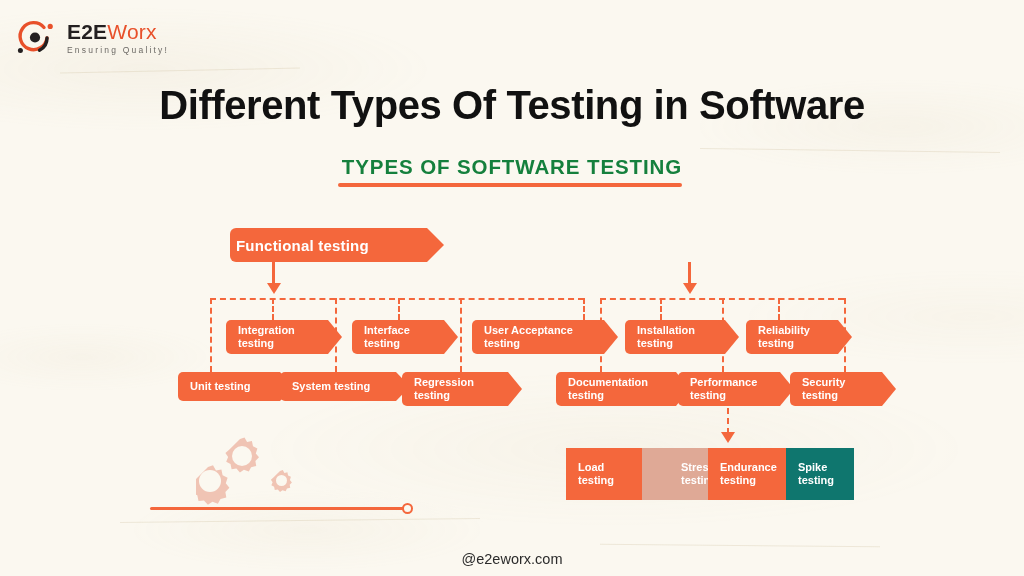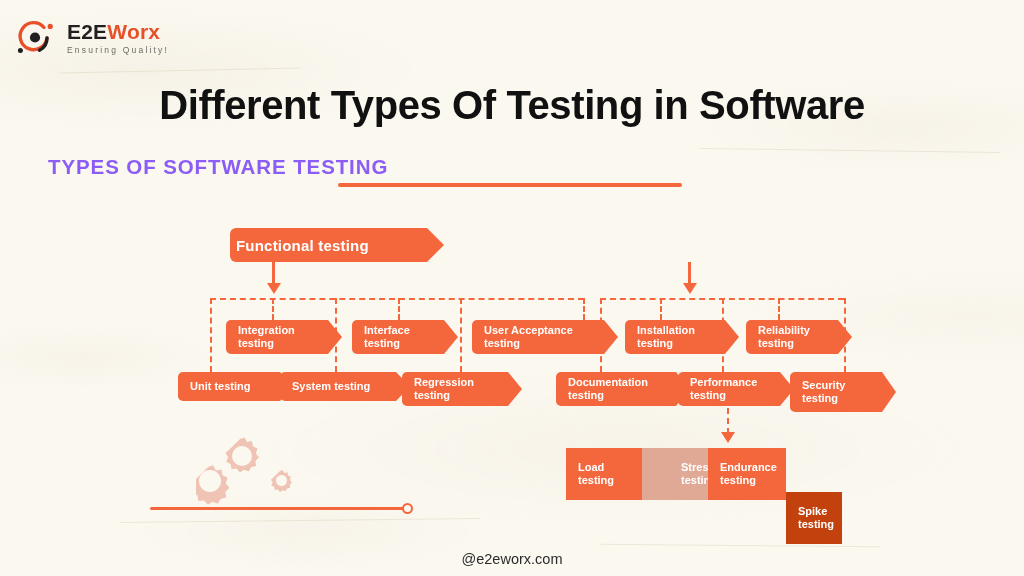--- a/index.html
+++ b/index.html
@@ -20,30 +20,30 @@
       radial-gradient(ellipse 200px 50px at 8%  62%, rgba(196,178,140,.12), transparent 70%),
       radial-gradient(ellipse 340px 70px at 95% 55%, rgba(196,178,140,.10), transparent 70%);
   }
   .scratch{position:absolute;background:rgba(190,172,132,.22);height:1px;pointer-events:none;}
 
   
   .logo{position:absolute;left:14px;top:18px;display:flex;align-items:center;gap:9px;}
   .logo-mark{position:relative;width:44px;height:40px;}
   .logo-text{line-height:1;}
   .logo-main{font-size:21px;font-weight:700;letter-spacing:.2px;color:#231f20;}
-  .logo-main .worx{color:#e8502a;font-weight:700;}
+  .logo-main .worx{color:#e8502a;font-weight:400;}
   .logo-sub{font-size:8.5px;letter-spacing:2.2px;color:#6d6a66;margin-top:4px;}
 
   
   .title{position:absolute;left:0;right:0;top:83px;text-align:center;
     font-size:40px;font-weight:700;color:#111;letter-spacing:-.4px;}
 
   
-  .subtitle{position:absolute;left:0;right:0;top:155px;text-align:left;
-    font-size:20.5px;font-weight:700;color:#8b5cf6;letter-spacing:.9px;padding-left:48px;}
+  .subtitle{position:absolute;left:0;right:0;top:155px;text-align:center;
+    font-size:20.5px;font-weight:700;color:#15803d;letter-spacing:.9px;}
   .subtitle-rule{position:absolute;left:338px;top:183px;width:344px;height:4px;
     background:#f4673c;border-radius:2px;}
 
   
   .banner{position:absolute;height:34px;background:#f4673c;color:#fff;
     display:flex;align-items:center;font-size:15px;font-weight:700;
     padding-left:6px;letter-spacing:.2px;
     border-top-left-radius:6px;border-bottom-left-radius:6px;
     -webkit-clip-path:polygon(0 0, calc(100% - 17px) 0, 100% 50%, calc(100% - 17px) 100%, 0 100%);
     clip-path:polygon(0 0, calc(100% - 17px) 0, 100% 50%, calc(100% - 17px) 100%, 0 100%);}
@@ -159,38 +159,38 @@
   <div class="chip" style="left:746px;top:320px;width:72px;height:34px;">
     <span>Reliability testing</span>
   </div>
 
   <div class="chip" style="left:556px;top:372px;width:100px;height:34px;">
     <span>Documentation testing</span>
   </div>
   <div class="chip" style="left:678px;top:372px;width:82px;height:34px;">
     <span>Performance testing</span>
   </div>
-  <div class="chip" style="left:790px;top:372px;width:72px;height:40px;">
+  <div class="chip" style="left:790px;top:372px;width:72px;height:34px;">
     <span>Security testing</span>
   </div>
 
   <div class="dash-v" style="left:727px;top:408px;height:26px;"></div>
   <div class="arrowhead" style="left:721px;top:432px;"></div>
 
   <div class="perf-row" style="left:566px;top:448px;">
     <div class="perf-cell" style="width:76px;background:#f4673c;">
       <span>Load testing</span>
     </div>
     <div class="perf-cell" style="width:66px;background:#dfa996;padding-left:39px;">
       <span>Stress testing</span>
     </div>
     <div class="perf-cell" style="width:78px;background:#f4673c;">
       <span>Endurance testing</span>
     </div>
-    <div class="perf-cell" style="width:56px;background:#c2410c;margin-top:44px;">
+    <div class="perf-cell" style="width:68px;background:#0f766e;">
       <span>Spike testing</span>
     </div>
   </div>
 
   <svg style="position:absolute;left:196px;top:425px;" width="130" height="80">
     <g fill="#f0c4b4">
       <path d="M44 14 l4.5 -1.6 2.6 4.6 4.8 -.9 1.1 5.2 4.4 2.1 -1.6 5 3.2 3.9 -3.6 3.8 .8 4.8 -5.1 1.3 -2.3 4.3 -4.9 -1.8 -4 2.8 -3.5 -3.9 -4.8 .6 -1.1 -5.1 -4.3 -2.3 1.9 -4.8 -2.7 -4 4 -3.4 z"></path>
       <circle cx="46" cy="31" r="10" fill="#fbf8f0"></circle>
       <path d="M12 42 l5 -1.8 3 5.2 5.4 -1 1.2 5.9 5 2.4 -1.8 5.6 3.6 4.4 -4 4.3 .9 5.4 -5.8 1.5 -2.6 4.8 -5.5 -2 -4.5 3.1 -4 -4.3 -5.4 .6 -1.2 -5.8 -4.9 -2.5 2.2 -5.5 -3.1 -4.5 4.5 -3.8 z"></path>
       <circle cx="14" cy="56" r="11" fill="#fbf8f0"></circle>

